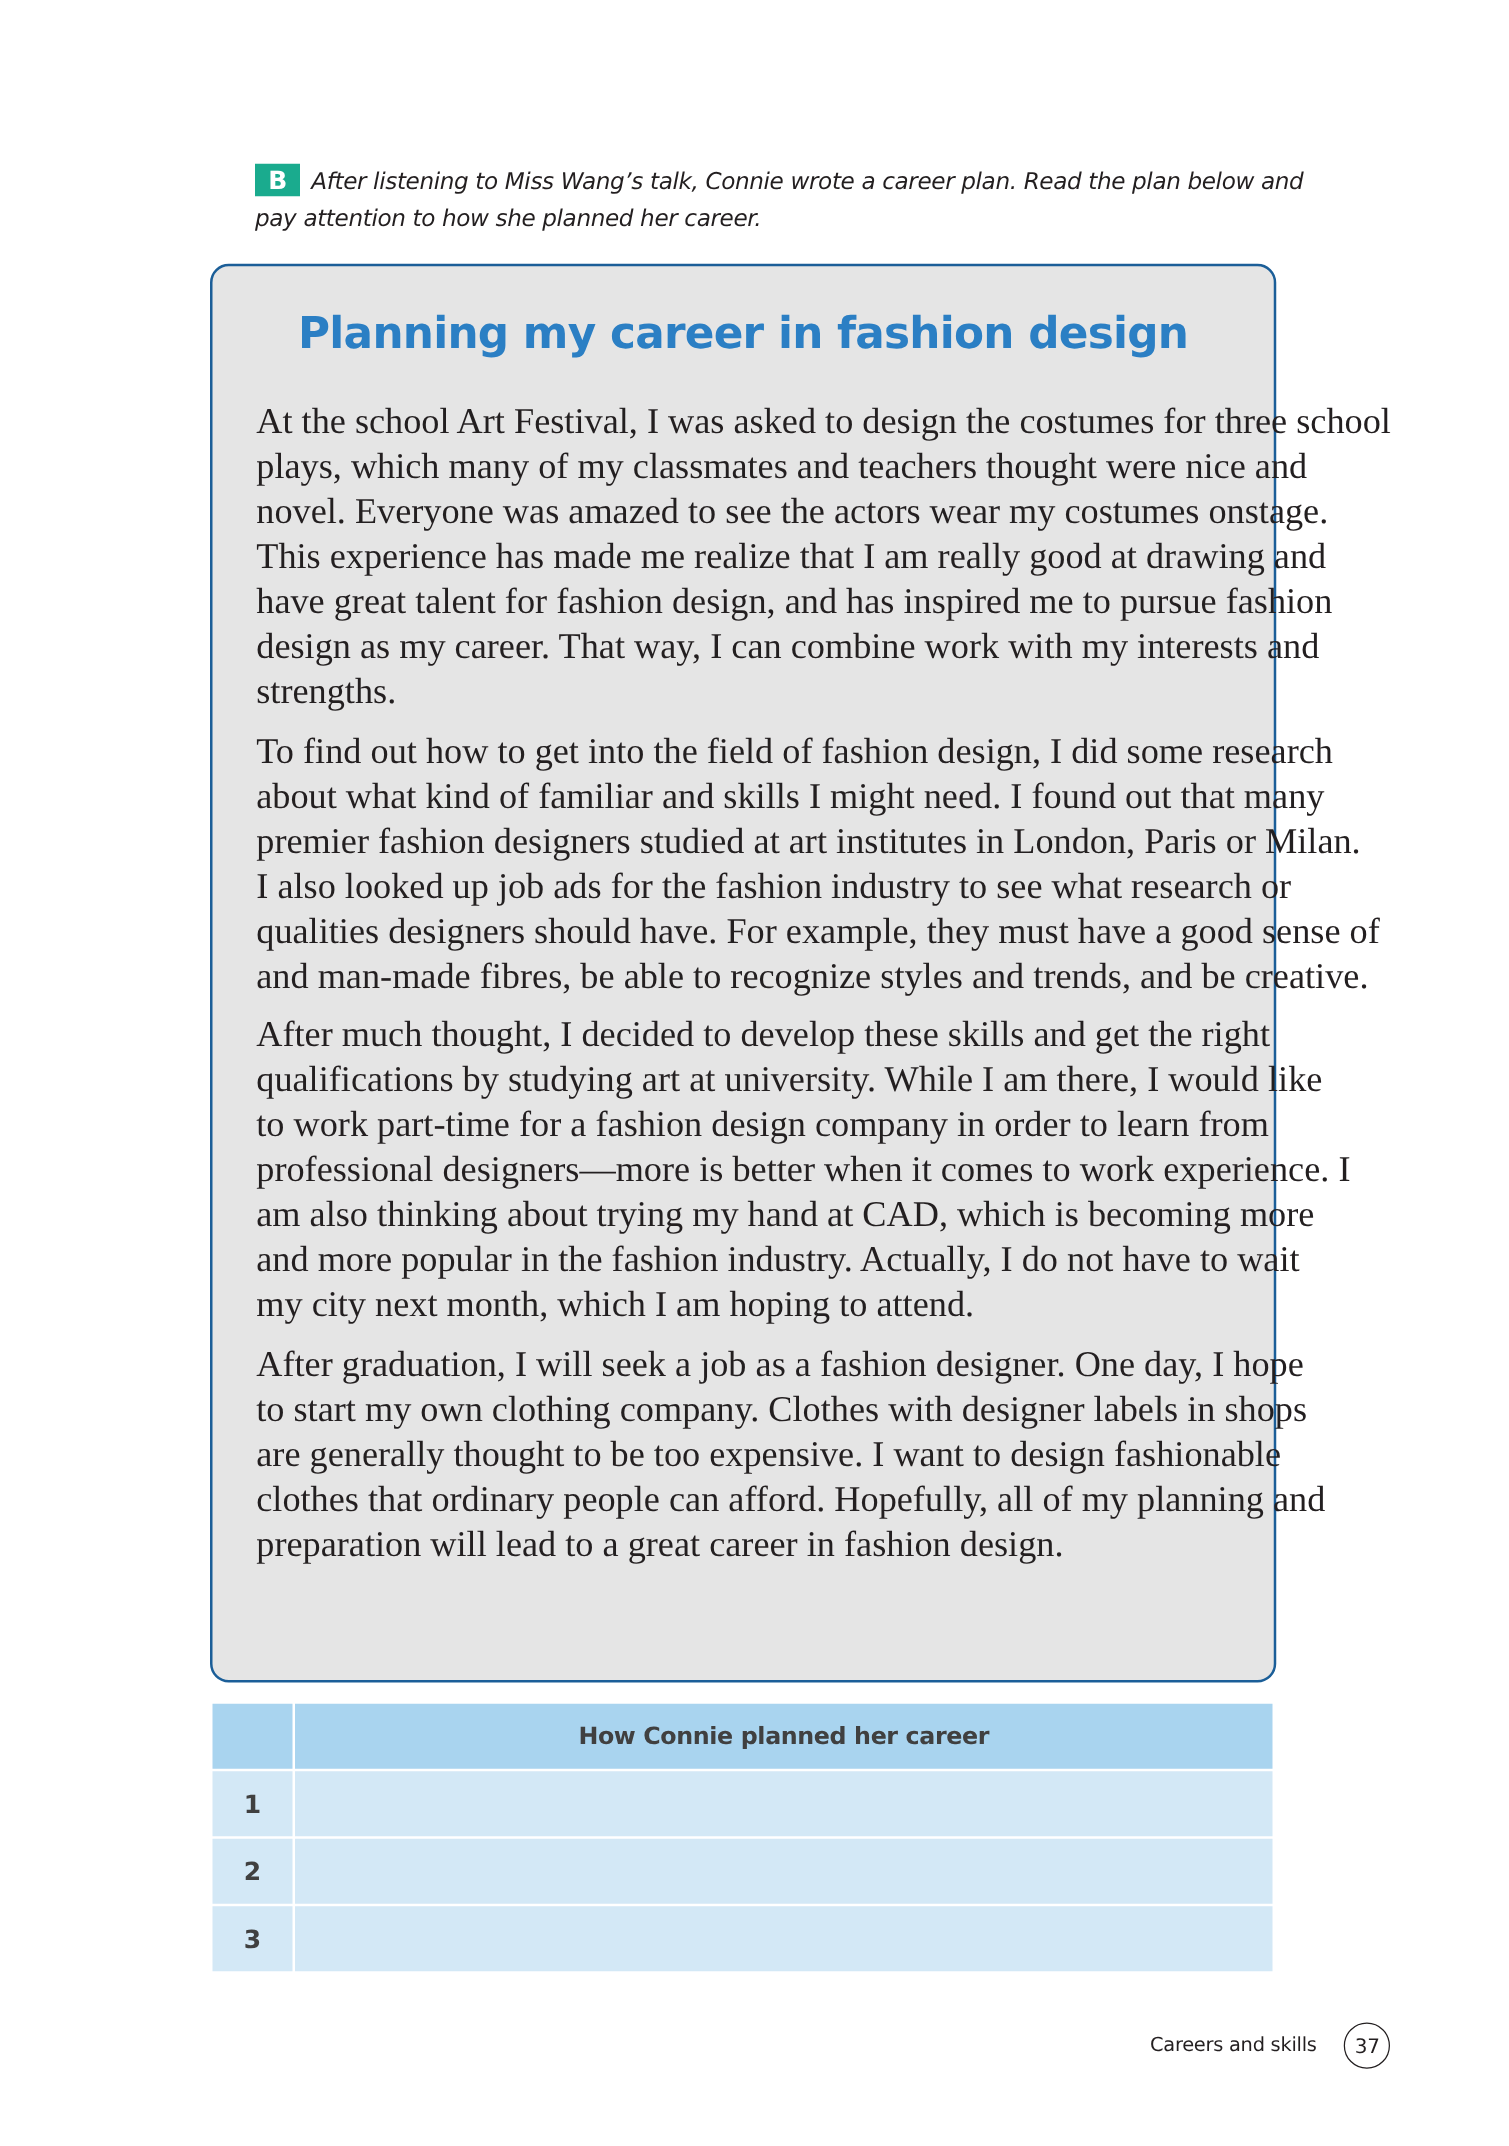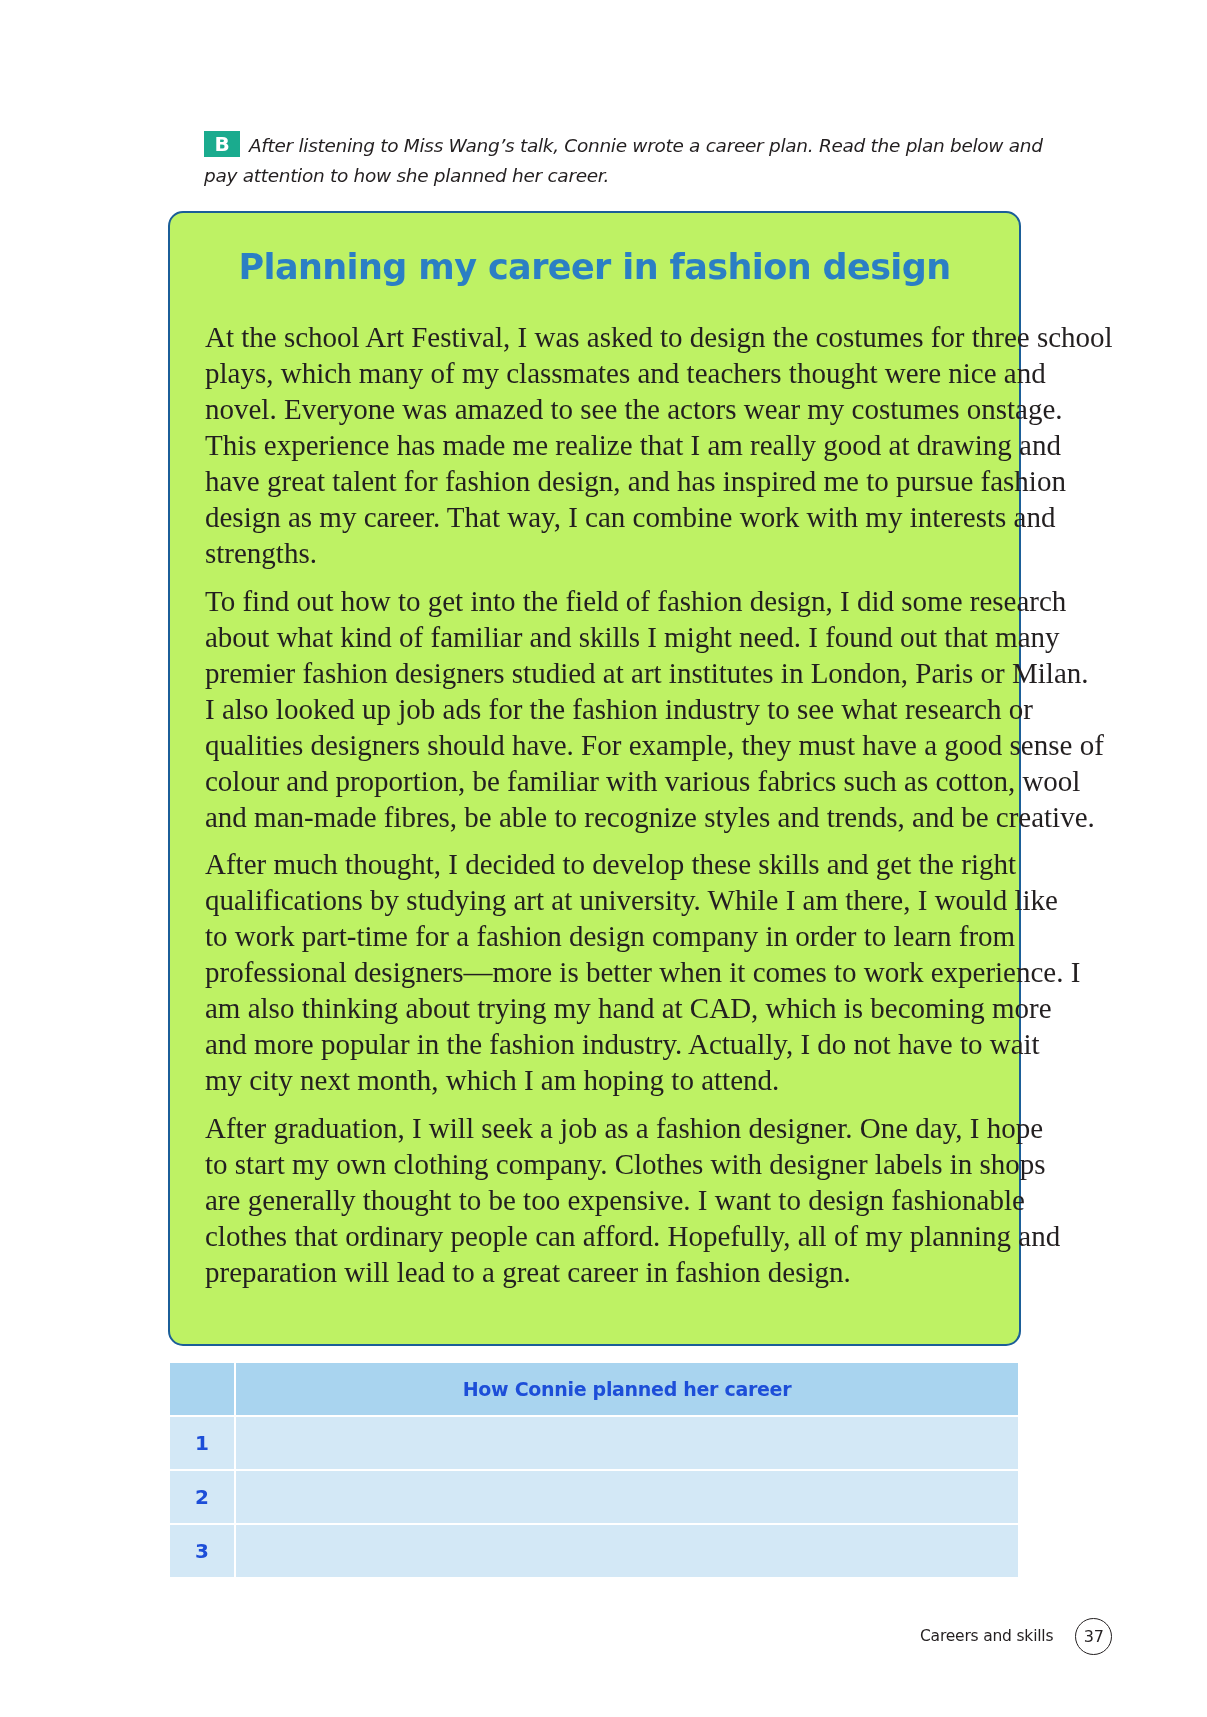--- a/index.html
+++ b/index.html
@@ -15,42 +15,42 @@
     .instruction .line { display: block; white-space: nowrap; height: 30px; margin-left: 36px; }
     .badge {
       display: inline-block; width: 36px; height: 26px; margin-right: 9px;
       background: #1aab8e; color: #ffffff; font-style: normal; font-weight: bold;
       font-family: "DejaVu Sans", sans-serif; font-size: 20px; line-height: 26px;
       text-align: center; vertical-align: top; margin-top: 0px;
     }
 
     .plan-box {
       position: absolute; left: 168px; top: 211px; width: 853px; height: 1135px;
-      border: 2.5px solid #1b5e98; border-radius: 15px; background: #bef264;
+      border: 2.5px solid #1b5e98; border-radius: 15px; background: #e5e5e5;
     }
     .plan-title {
       position: absolute; left: 0; right: 0; top: 30px; text-align: center;
       font-family: "DejaVu Sans", sans-serif; font-weight: bold;
       font-size: 35px; line-height: 48px; color: #2b7fc4; letter-spacing: -0.6px;
     }
     .plan-body {
       position: absolute; left: 35px; top: 106px; width: 800px;
       font-family: "Liberation Serif", serif; font-size: 29px;
       line-height: 36px; color: #231f20;
     }
     .para { margin-bottom: 11.5px; }
     .para .line { display: block; white-space: nowrap; height: 36px; }
 
     .plan-table {
       position: absolute; left: 170px; top: 1363px; width: 848px;
       display: grid; grid-template-columns: 64px 782px; gap: 2px;
       font-family: "DejaVu Sans", sans-serif;
     }
     .cell { height: 52px; display: flex; align-items: center; justify-content: center;
-            color: #1d4ed8; font-weight: bold; }
+            color: #404040; font-weight: bold; }
     .cell.head { background: #a9d4ef; font-size: 19px; letter-spacing: -0.3px; }
     .cell.row { background: #d3e8f6; font-size: 20px; }
     .cell.num { background: #d3e8f6; font-size: 20px; }
 
     .footer {
       position: absolute; left: 920px; top: 1618px; height: 36px;
       display: flex; align-items: center;
       font-family: "DejaVu Sans", sans-serif; font-size: 15.5px; color: #231f20;
       letter-spacing: -0.2px;
     }
@@ -79,21 +79,20 @@
       <span class="line">have great talent for fashion design, and has inspired me to pursue fashion</span>
       <span class="line">design as my career. That way, I can combine work with my interests and</span>
       <span class="line">strengths.</span>
     </p>
     <p class="para">
       <span class="line">To find out how to get into the field of fashion design, I did some research</span>
       <span class="line">about what kind of familiar and skills I might need. I found out that many</span>
       <span class="line">premier fashion designers studied at art institutes in London, Paris or Milan.</span>
       <span class="line">I also looked up job ads for the fashion industry to see what research or</span>
       <span class="line">qualities designers should have. For example, they must have a good sense of</span>
-      <span class="line">colour and proportion, be familiar with various fabrics such as cotton, wool</span>
       <span class="line">and man-made fibres, be able to recognize styles and trends, and be creative.</span>
     </p>
     <p class="para">
       <span class="line">After much thought, I decided to develop these skills and get the right</span>
       <span class="line">qualifications by studying art at university. While I am there, I would like</span>
       <span class="line">to work part-time for a fashion design company in order to learn from</span>
       <span class="line">professional designers—more is better when it comes to work experience. I</span>
       <span class="line">am also thinking about trying my hand at CAD, which is becoming more</span>
       <span class="line">and more popular in the fashion industry. Actually, I do not have to wait</span>
       <span class="line">my city next month, which I am hoping to attend.</span>

